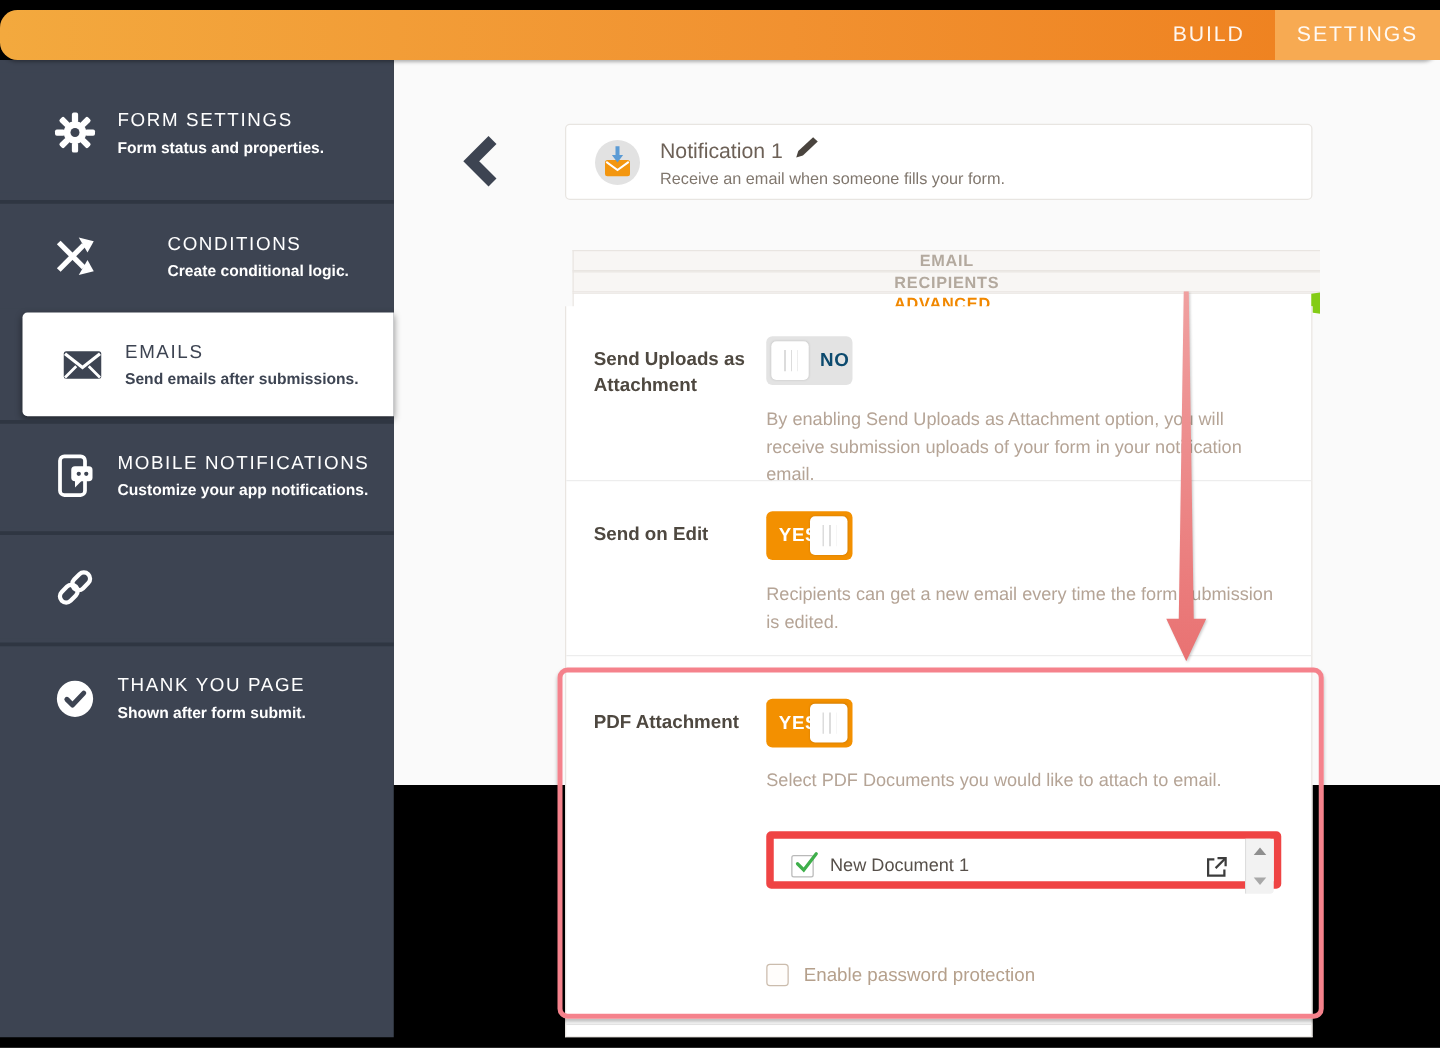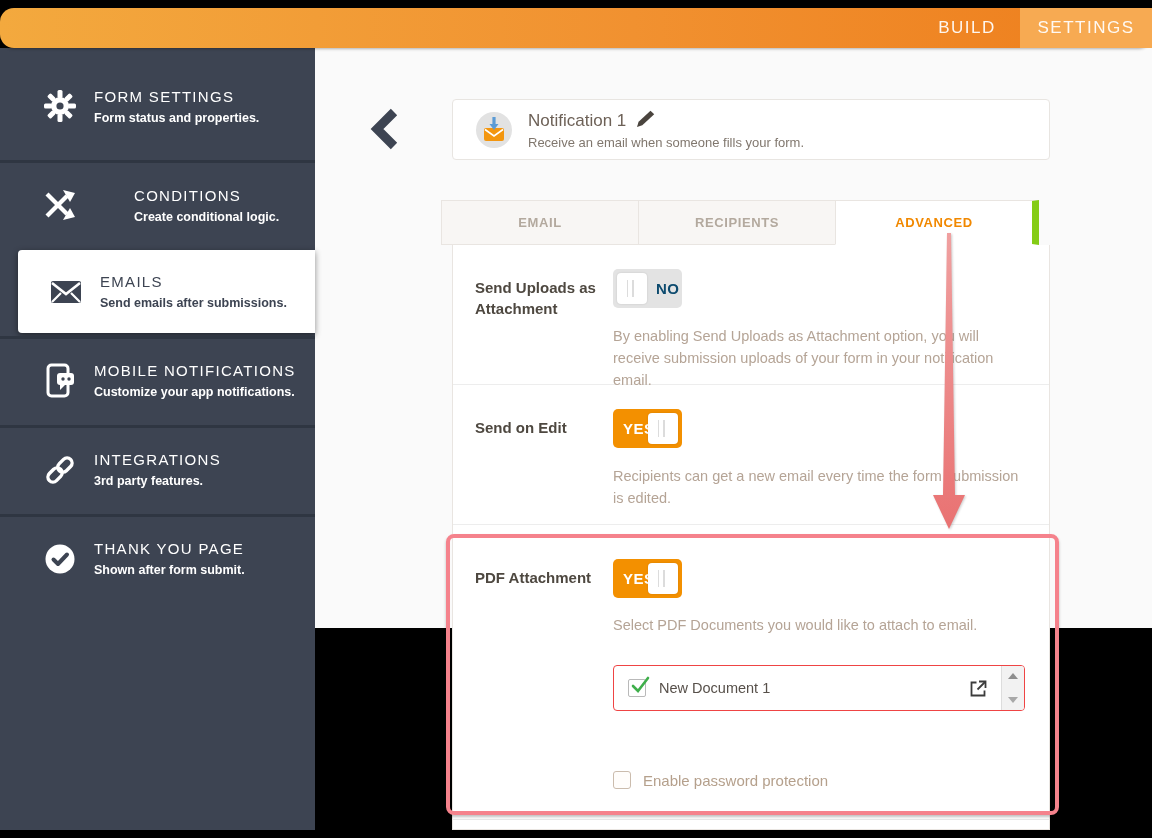--- a/index.html
+++ b/index.html
@@ -48,21 +48,21 @@
   .header-card { position:absolute; left:137px; top:51px; width:598px; height:61px;
     background:#fff; border:1px solid #e8e5e1; border-radius:4px; display:flex; align-items:center; padding-left:23px; }
   .notif-circle { width:36px; height:36px; flex:none; }
   .header-txt { margin-left:16px; }
   .h-title-row { display:flex; align-items:center; }
   .h-title { color:#6d6157; font-size:17px; }
   .pencil { margin-left:10px; cursor:pointer; }
   .h-sub { color:#80776e; font-size:13px; margin-top:3px; }
 
   
-  .tabs { position:absolute; left:126px; top:152px; width:598px; height:45px; display:flex; }
+  .tabs { position:absolute; left:143px; top:152px; width:598px; height:45px; display:flex;flex-direction:column; }
   .tab { flex:1; display:flex; align-items:center; justify-content:center;
     background:#f8f6f4; border:1px solid #e9e5e1; border-right:none;
     color:#b3a99e; font-size:13px; font-weight:bold; letter-spacing:.6px; cursor:pointer; }
   .tab:last-child { border-right:7px solid #84cc16; }
   .tab.active { background:#fff; border-bottom:1px solid #fff; color:#f18800; }
 
   
   .card { position:absolute; left:137px; top:197px; width:598px; height:585px;
     background:#fff; border:1px solid #e9e5e1; border-top:none; }
   .row { display:flex; padding:24px 22px 0 22px; }
@@ -83,21 +83,21 @@
   .toggle.on .t-handle { right:4px; }
   .grip { width:11px; height:17px;
     background:repeating-linear-gradient(90deg,#dcdcdc 0 1.5px,transparent 1.5px 5.5px); }
   .t-label { position:absolute; top:0; height:39px; display:flex; align-items:center;
     font-size:15px; font-weight:bold; letter-spacing:.5px; }
   .toggle.off .t-label { left:43px; color:#0c4a6e;text-align:right; }
   .toggle.on .t-label { left:10px; color:#fff; }
 
   
   .listbox { position:relative; width:412px; height:46px; margin-top:29px;
-    border:1px solid #ef4444; border-radius:4px; background:#fff; }
+    border:6px solid #ef4444; border-radius:4px; background:#fff; }
   .doc-row { display:flex; align-items:center; height:44px; padding-left:14px; cursor:pointer; }
   .doc-check { position:relative; width:18px; height:18px; border:1px solid #b9b9b9; border-radius:2px; background:#fff; flex:none; cursor:pointer; }
   .doc-check svg { position:absolute; left:1px; top:-5px; }
   .doc-name { margin-left:13px; color:#57504a; font-size:14.5px; }
   .ext-link { position:absolute; right:35px; top:12px; cursor:pointer; }
   .scrollbar { position:absolute; right:0; top:0; width:23px; height:44px; background:#f2f2f2;
     border-left:1px solid #ddd; border-radius:0 3px 3px 0; }
   .tri-up { position:absolute; top:7px; left:6px; width:0; height:0; cursor:pointer;
     border-left:5px solid transparent; border-right:5px solid transparent; border-bottom:6px solid #8e8e8e; }
   .tri-down { position:absolute; bottom:7px; left:6px; width:0; height:0; cursor:pointer;
@@ -203,24 +203,20 @@
     </div>
 
     <div class="side-item si-5 side-sep">
       <span class="icon-box">
         <svg width="34" height="34" viewBox="0 0 34 34">
           <g stroke="#fff" stroke-width="3.4" fill="none" transform="rotate(-45 17 17)">
             <rect x="2" y="12" width="16" height="10" rx="5"></rect>
             <rect x="16" y="12" width="16" height="10" rx="5"></rect>
           </g>
         </svg>
-      </span>
-      <span class="txt">
-        <div class="s-title">INTEGRATIONS</div>
-        <div class="s-desc">3rd party features.</div>
       </span>
     </div>
 
     <div class="side-item si-6 side-sep">
       <span class="icon-box">
         <svg width="34" height="34" viewBox="0 0 34 34">
           <circle cx="17" cy="17" r="14.5" fill="#fff"></circle>
           <path d="M10.5 17.5 L15 22 L24 12.5" stroke="#3d4452" stroke-width="4" fill="none" stroke-linecap="round" stroke-linejoin="round"></path>
         </svg>
       </span>

